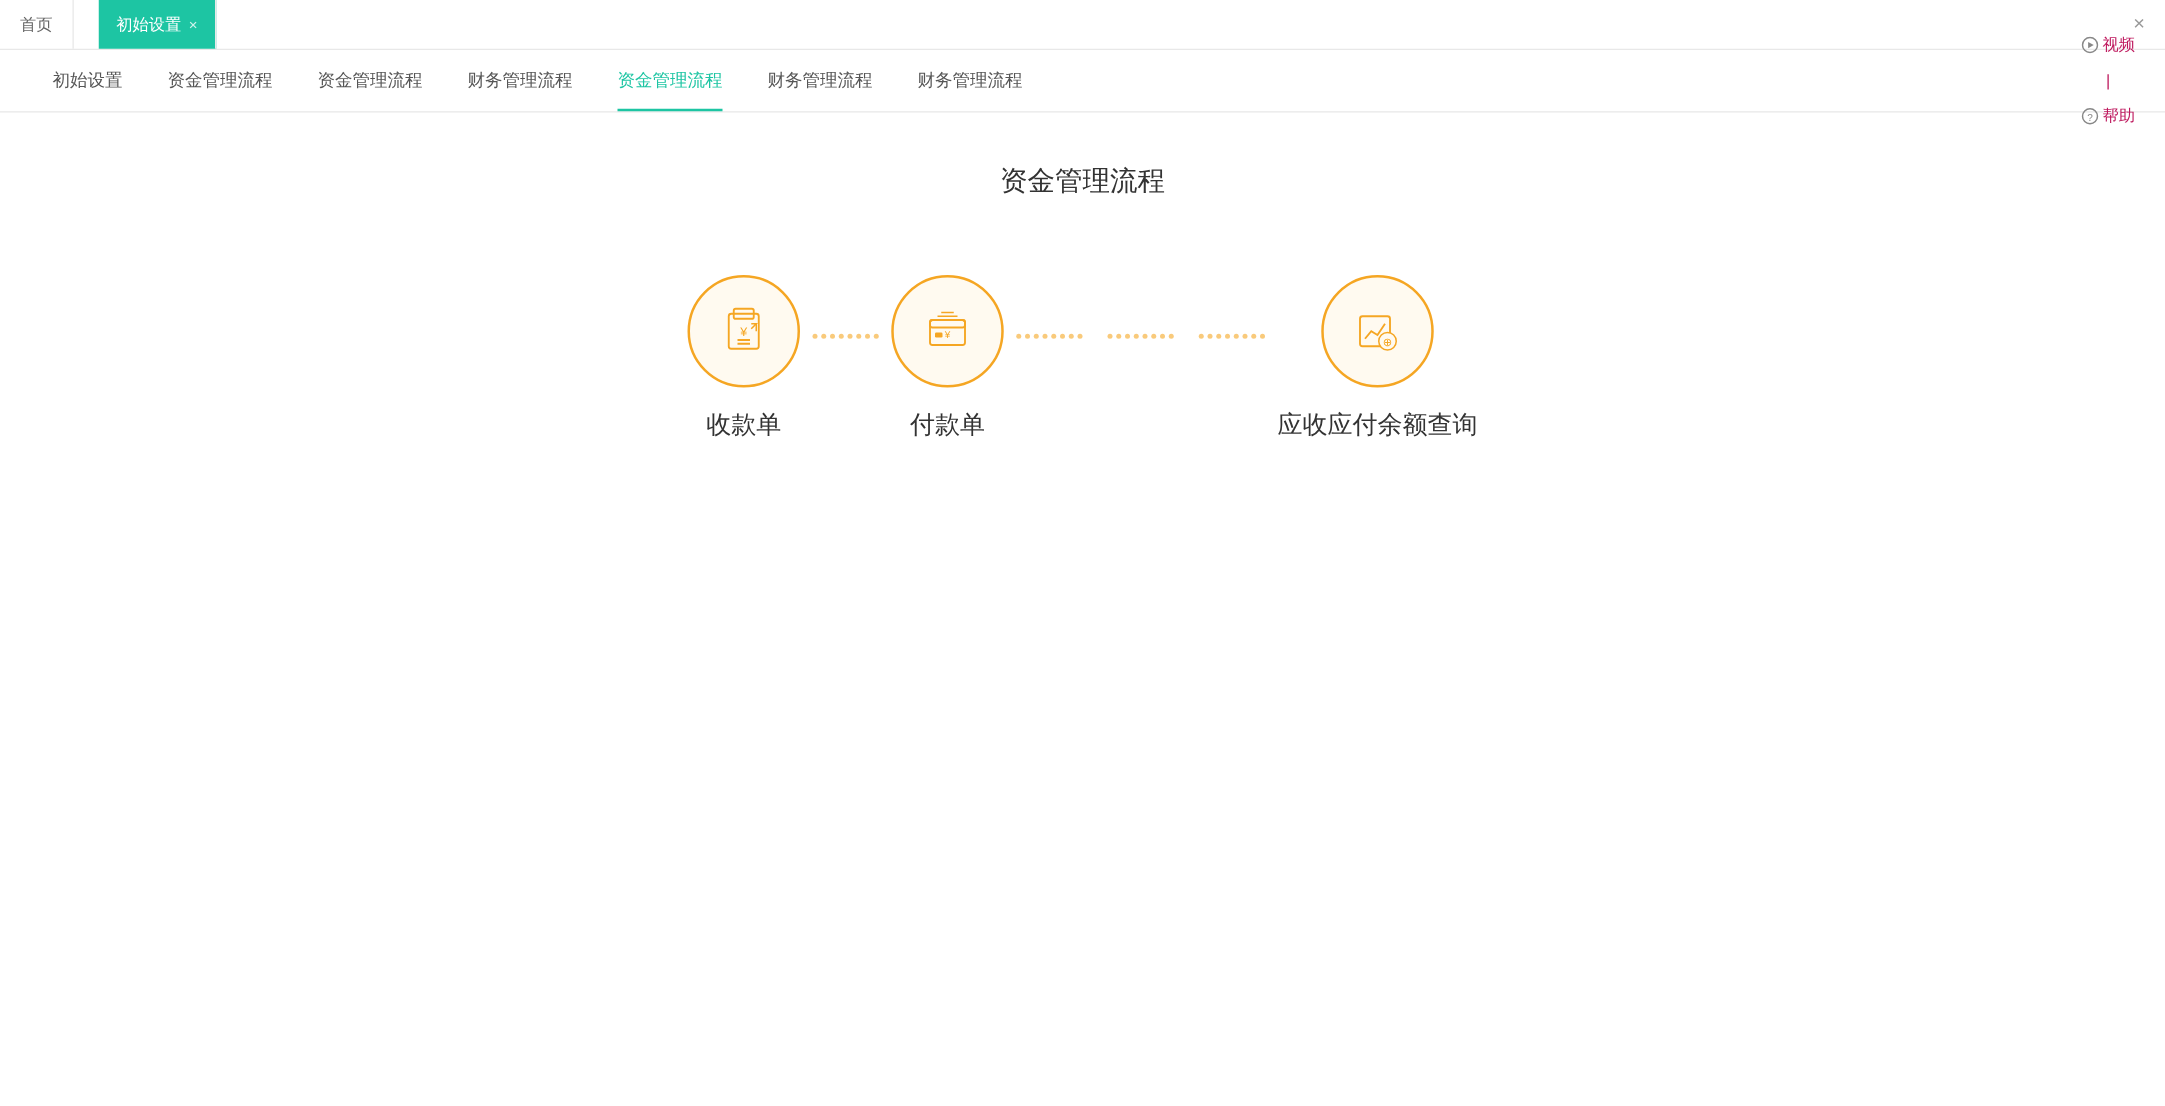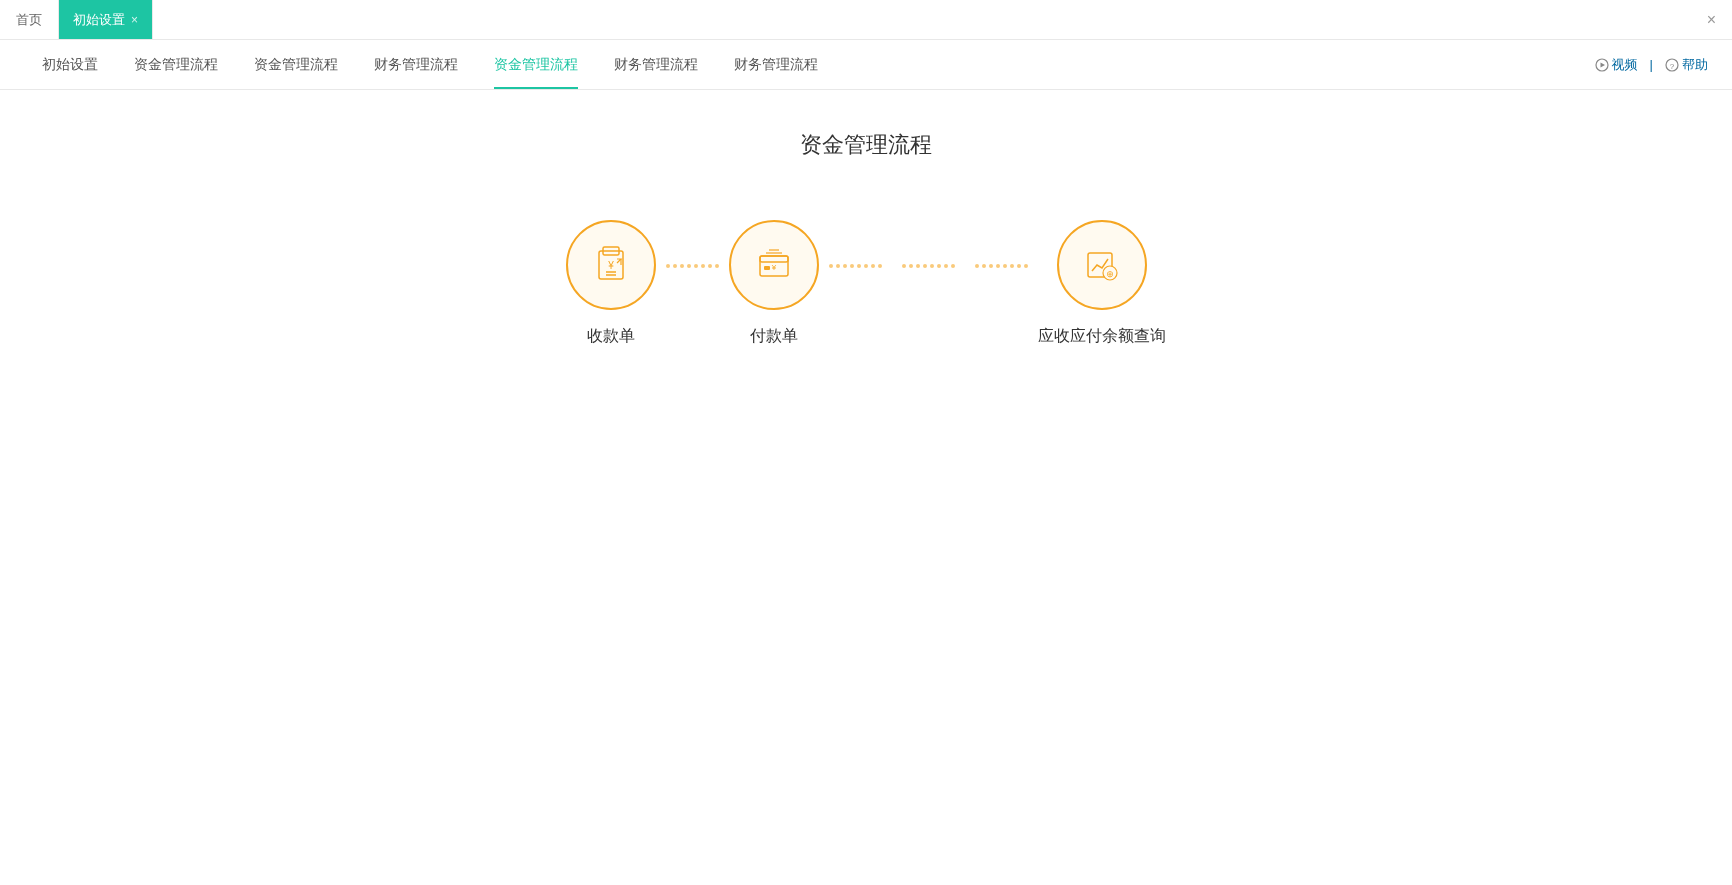--- a/index.html
+++ b/index.html
@@ -6,20 +6,21 @@
     body { font-family: 'PingFang SC', 'Microsoft YaHei', sans-serif; background: #fff; color: #333; font-size: 14px; }
 
     
     .top-bar {
       display: flex;
       align-items: center;
       height: 40px;
       border-bottom: 1px solid #e8e8e8;
       padding: 0 0 0 0;
       background: #fff;
+      gap: 20px;
     }
     .home-tab {
       padding: 0 16px;
       height: 100%;
       display: flex;
       align-items: center;
       color: #666;
       font-size: 13px;
       cursor: pointer;
       border-right: 1px solid #e8e8e8;
@@ -86,22 +87,23 @@
       left: 18px;
       right: 18px;
       height: 2px;
       background: #1DC5A3;
     }
     .nav-bar-right {
       margin-left: auto;
       display: flex;
       align-items: center;
       gap: 12px;
-      color: #0369a1;
+      color: #be185d;
       font-size: 13px;
+      flex-direction: column;
     }
     .nav-bar-right span {
       cursor: pointer;
       display: flex;
       align-items: center;
       gap: 3px;
     }
 
     
     .main-content {
@@ -139,21 +141,21 @@
       background: #FFFAF0;
       display: flex;
       align-items: center;
       justify-content: center;
     }
     .flow-circle svg {
       width: 44px;
       height: 44px;
     }
     .flow-label {
-      font-size: 16px;
+      font-size: 20px;
       color: #333;
       text-align: center;
     }
     .flow-connector {
       display: flex;
       align-items: center;
       padding: 0 10px;
       margin-bottom: 36px;
       color: #F5A623;
       font-size: 16px;

